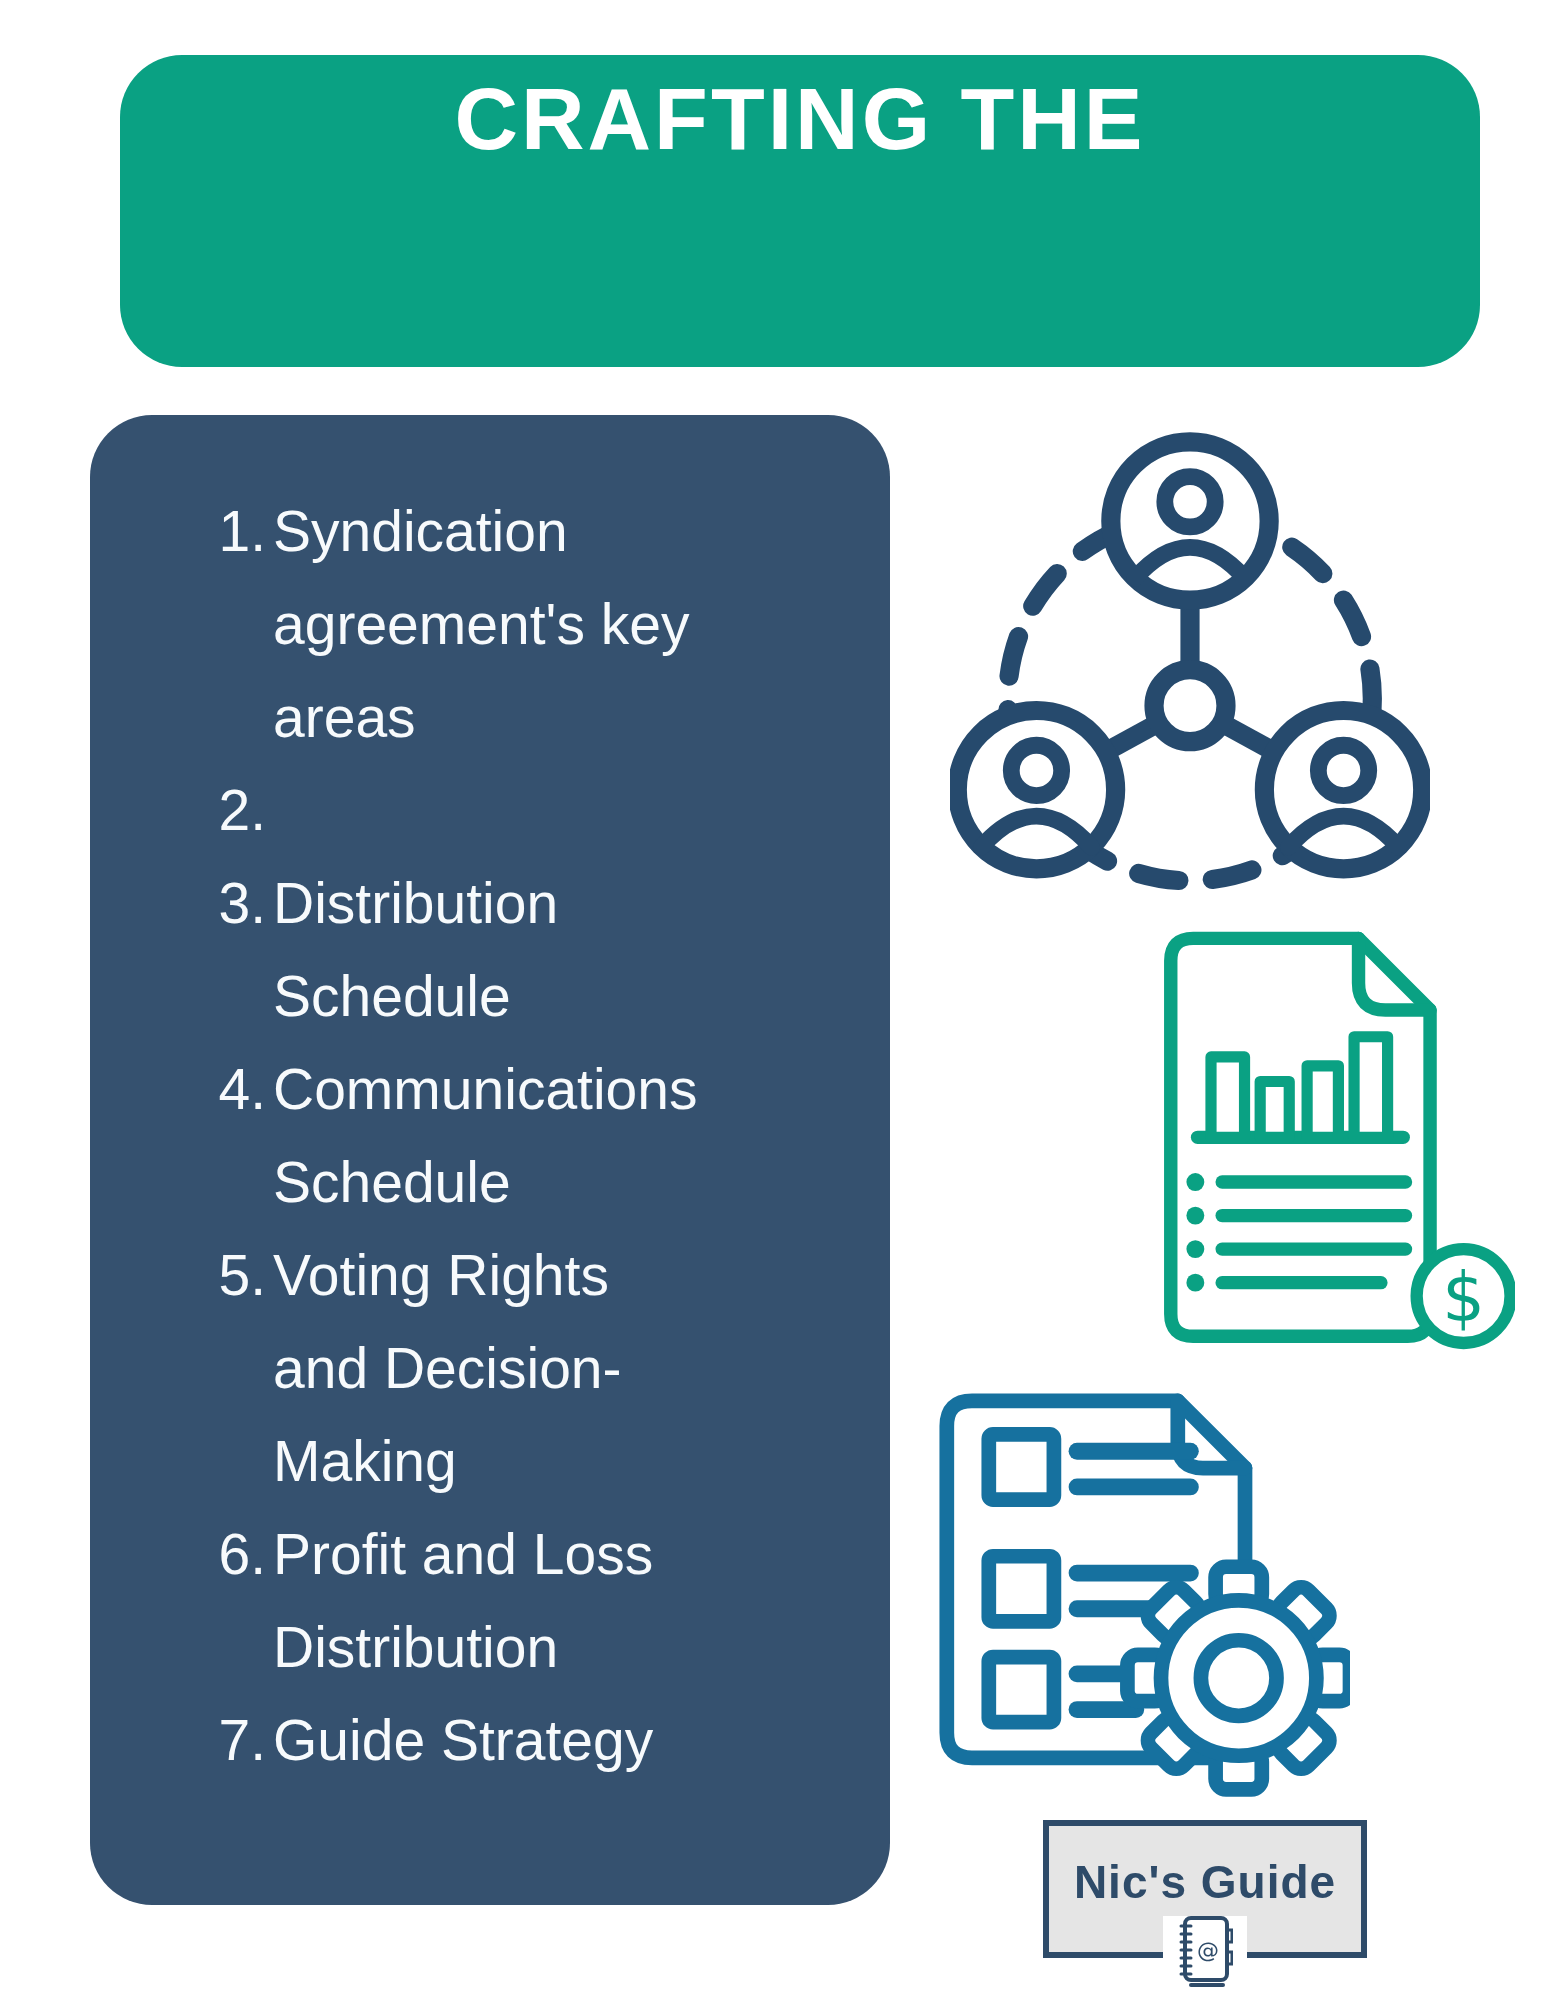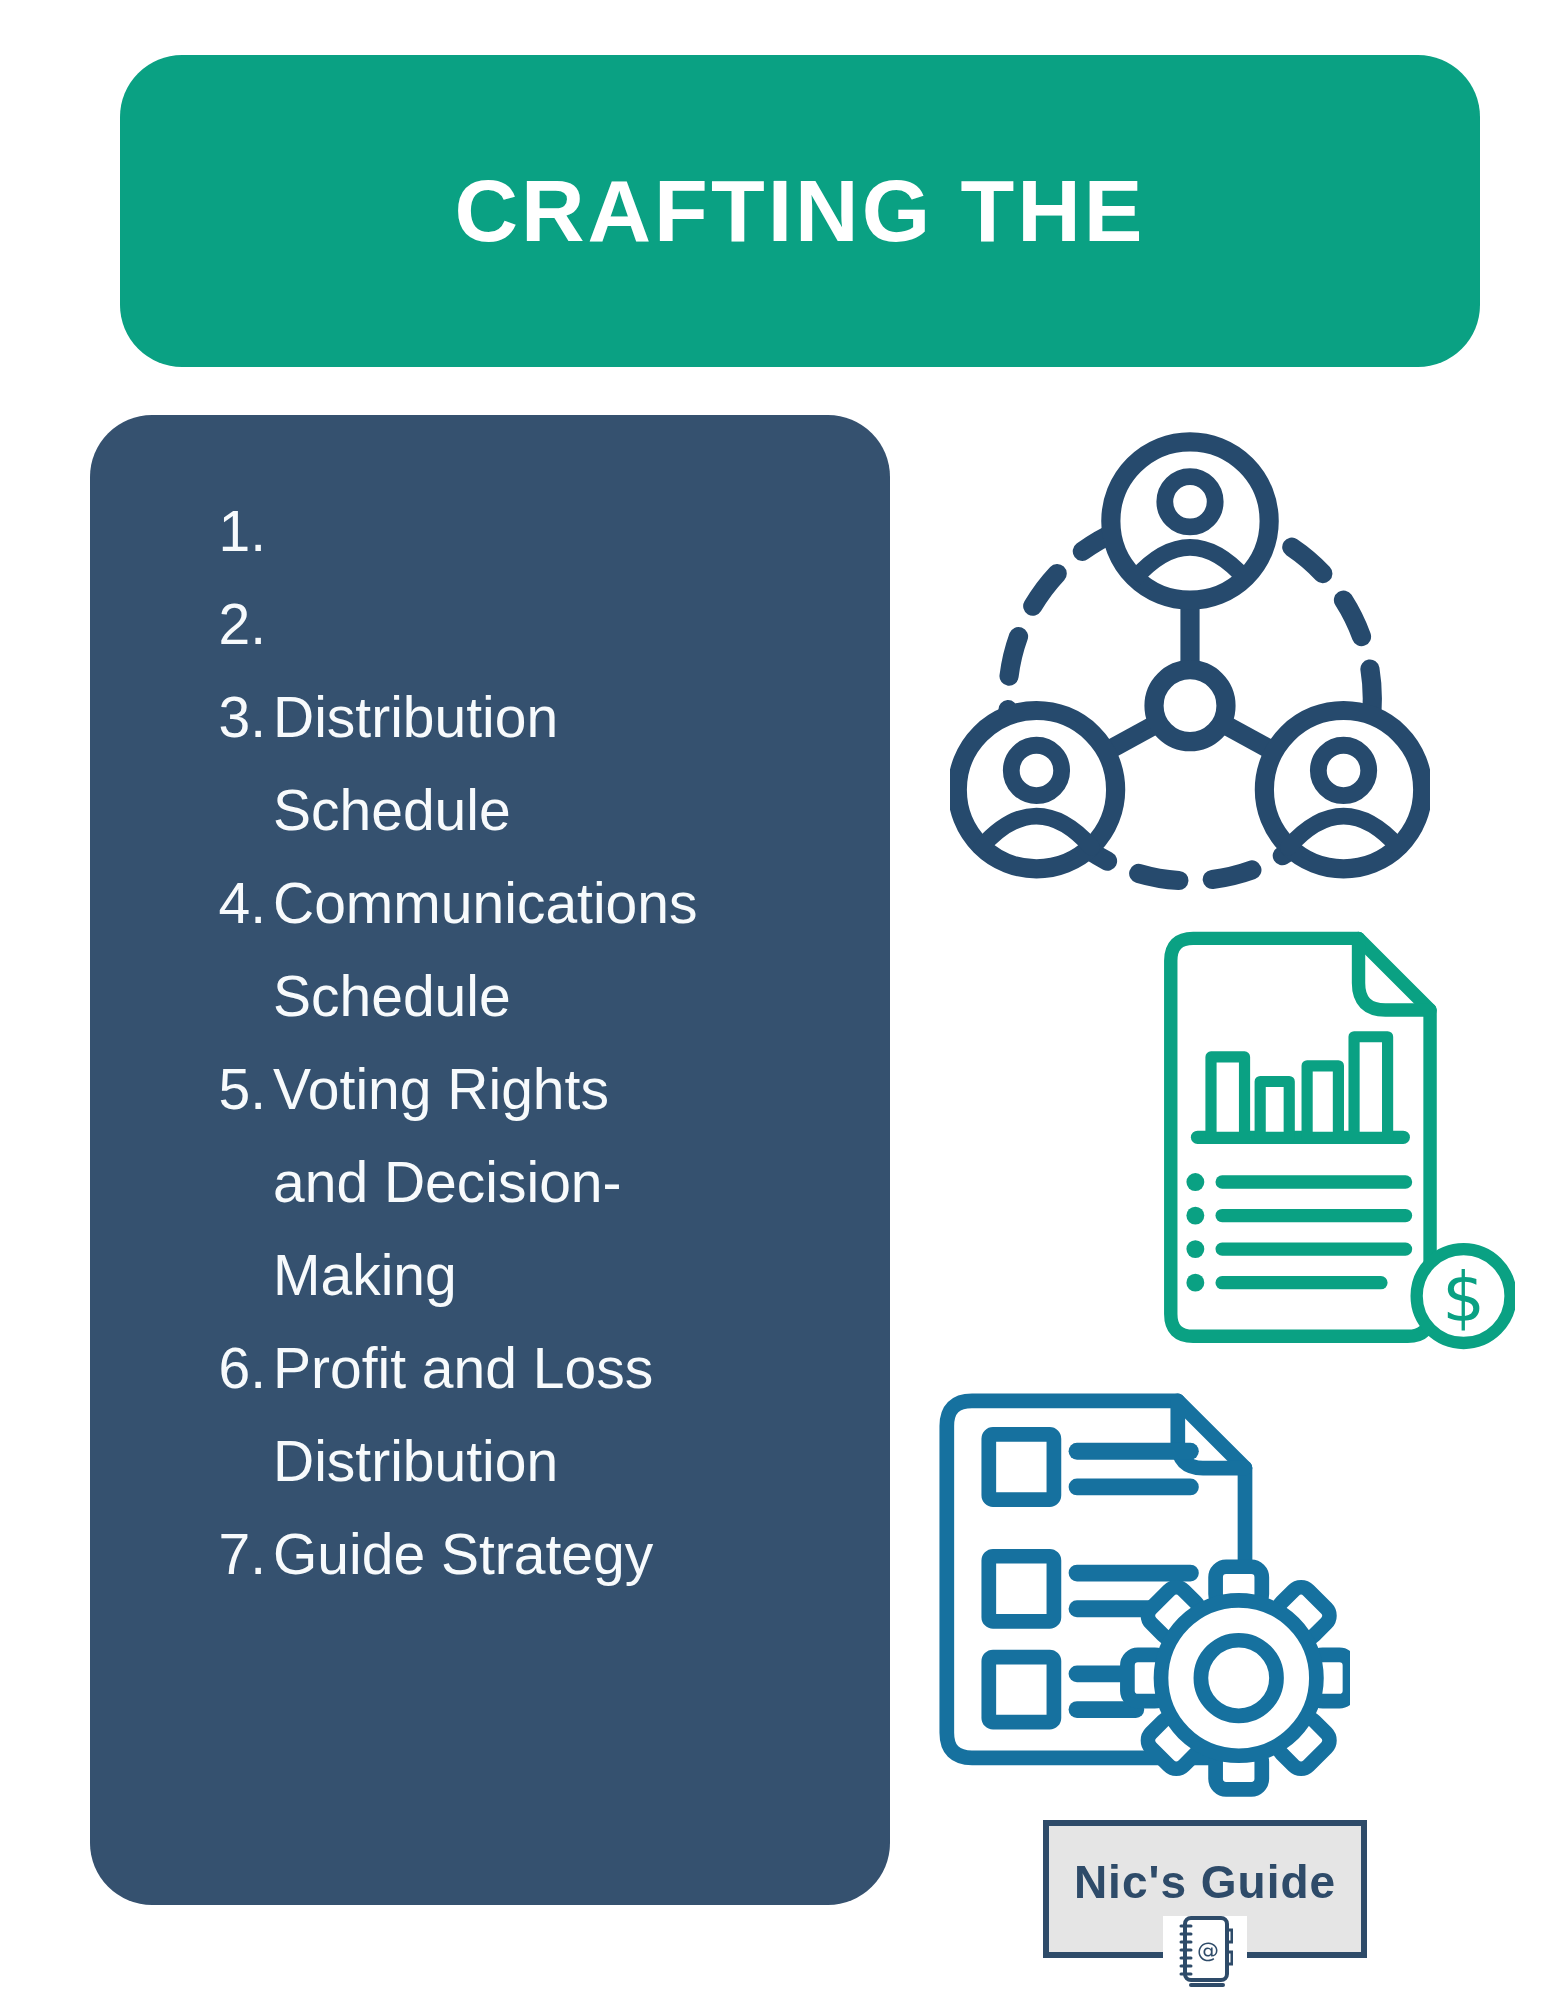--- a/index.html
+++ b/index.html
@@ -14,21 +14,21 @@
     position:relative;
     width:1545px;height:2000px;
     background:#ffffff;
     overflow:hidden;
     font-family:"Liberation Sans",sans-serif;
   }
   
   .banner{
     position:absolute;left:120px;top:55px;width:1360px;height:312px;
     background:var(--green);border-radius:62px;
-    display:flex;flex-direction:column;align-items:center;justify-content:center;
+    display:flex;flex-direction:column;align-items:center;justify-content:flex-start;
   }
   .banner-line{
     color:#ffffff;font-weight:800;font-size:88px;line-height:128px;
     letter-spacing:3px;text-align:center;white-space:nowrap;
   }
   
   .panel{
     position:absolute;left:90px;top:415px;width:800px;height:1490px;
     background:var(--panel);border-radius:62px;
   }
@@ -67,20 +67,23 @@
 <div class="canvas">
 
   <div class="banner">
     <div class="banner-line">CRAFTING THE</div>
   </div>
 
   <div class="panel">
     <ol class="agenda">
       <li>
         <span class="num">1.</span>
+        <span class="txt">Syndication
+agreement's key
+areas</span>
       </li>
       <li>
         <span class="num">2.</span>
       </li>
       <li>
         <span class="num">3.</span>
         <span class="txt">Distribution
 Schedule</span>
       </li>
       <li>

